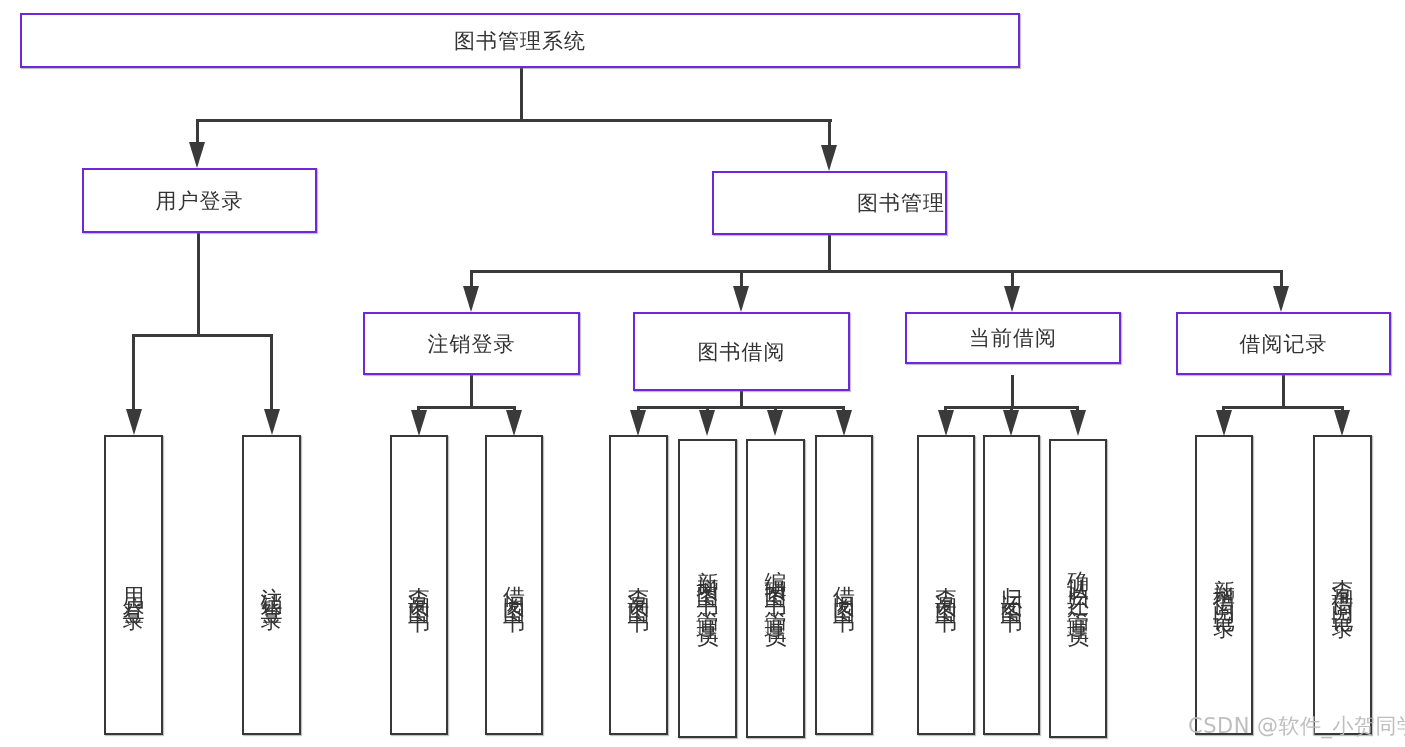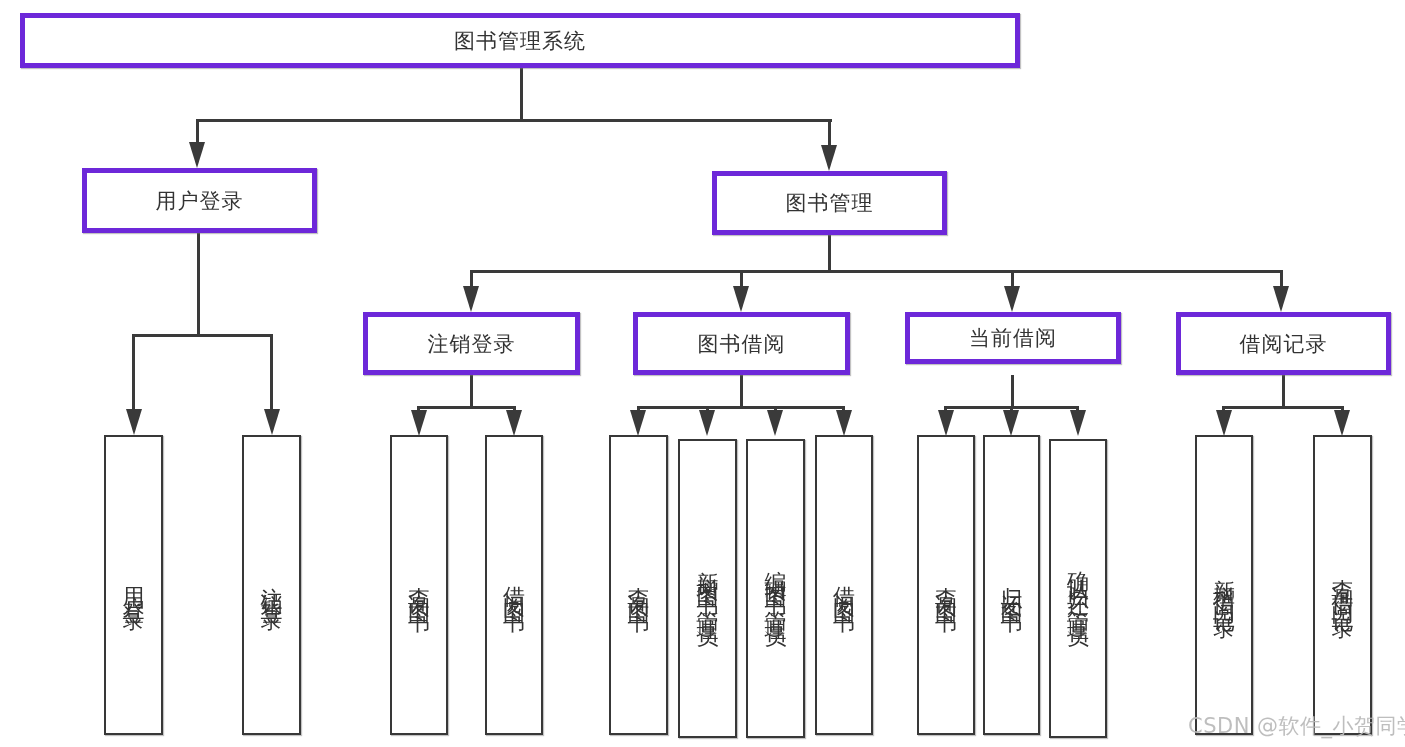--- a/index.html
+++ b/index.html
@@ -13,21 +13,21 @@
     width: 1405px;
     height: 747px;
     background: #ffffff;
     overflow: hidden;
     color: #333333;
   }
   
   .hnode {
     position: absolute;
     background: #ffffff;
-    border: 5px solid #6d28d9;
+    border: 2px solid #6d28d9;
     box-shadow: 1px 1px 1px rgba(120,120,120,0.45);
     display: flex;
     align-items: center;
     justify-content: center;
     font-size: 21px;
     letter-spacing: 1px;
     color: #333333;
     box-sizing: border-box;
     z-index: 2;
   }
@@ -98,21 +98,21 @@
   <div class="vline" style="left:520px; top:68px; height:54px;"></div>
   <div class="hline" style="left:196px; top:119px; width:636px;"></div>
   <div class="vline" style="left:196px; top:119px; height:25px;"></div>
   <div class="arrow" style="left:189px; top:142px;"></div>
   <div class="vline" style="left:828px; top:119px; height:28px;"></div>
   <div class="arrow" style="left:821px; top:145px;"></div>
 
   <div class="hnode" style="left:82px; top:168px; width:235px; height:65px;">
     <span>用户登录</span>
   </div>
-  <div class="hnode" style="left:712px; top:171px; width:235px; height:64px;">
+  <div class="hnode" style="left:712px; top:171px; width:235px; height:64px;justify-content:flex-end;">
     <span>图书管理</span>
   </div>
 
   <div class="vline" style="left:197px; top:233px; height:104px;"></div>
   <div class="hline" style="left:132px; top:334px; width:141px;"></div>
   <div class="vline" style="left:132px; top:334px; height:78px;"></div>
   <div class="arrow" style="left:126px; top:409px;"></div>
   <div class="vline" style="left:270px; top:334px; height:78px;"></div>
   <div class="arrow" style="left:264px; top:409px;"></div>
 
@@ -123,21 +123,21 @@
   <div class="vline" style="left:740px; top:270px; height:18px;"></div>
   <div class="arrow" style="left:733px; top:286px;"></div>
   <div class="vline" style="left:1011px; top:270px; height:18px;"></div>
   <div class="arrow" style="left:1004px; top:286px;"></div>
   <div class="vline" style="left:1280px; top:270px; height:18px;"></div>
   <div class="arrow" style="left:1273px; top:286px;"></div>
 
   <div class="hnode" style="left:363px; top:312px; width:217px; height:63px;">
     <span>注销登录</span>
   </div>
-  <div class="hnode" style="left:633px; top:312px; width:217px; height:63px;">
+  <div class="hnode" style="left:633px; top:312px; width:217px; height:79px;">
     <span>图书借阅</span>
   </div>
   <div class="hnode" style="left:905px; top:312px; width:216px; height:52px;">
     <span>当前借阅</span>
   </div>
   <div class="hnode" style="left:1176px; top:312px; width:215px; height:63px;">
     <span>借阅记录</span>
   </div>
 
   <div class="vline" style="left:470px; top:375px; height:34px;"></div>

